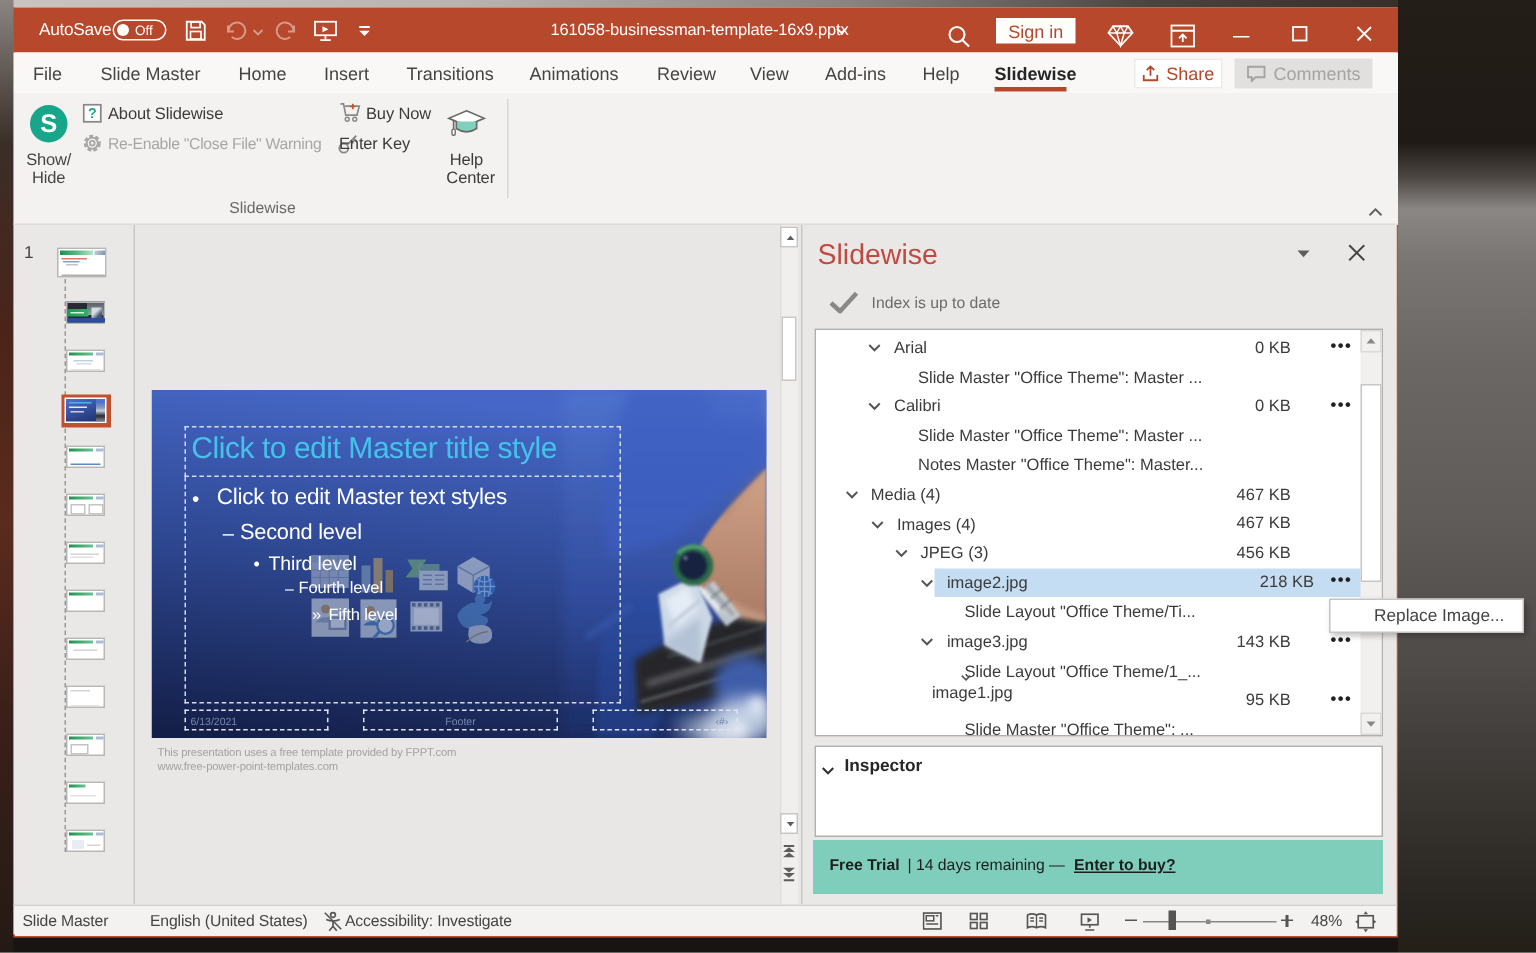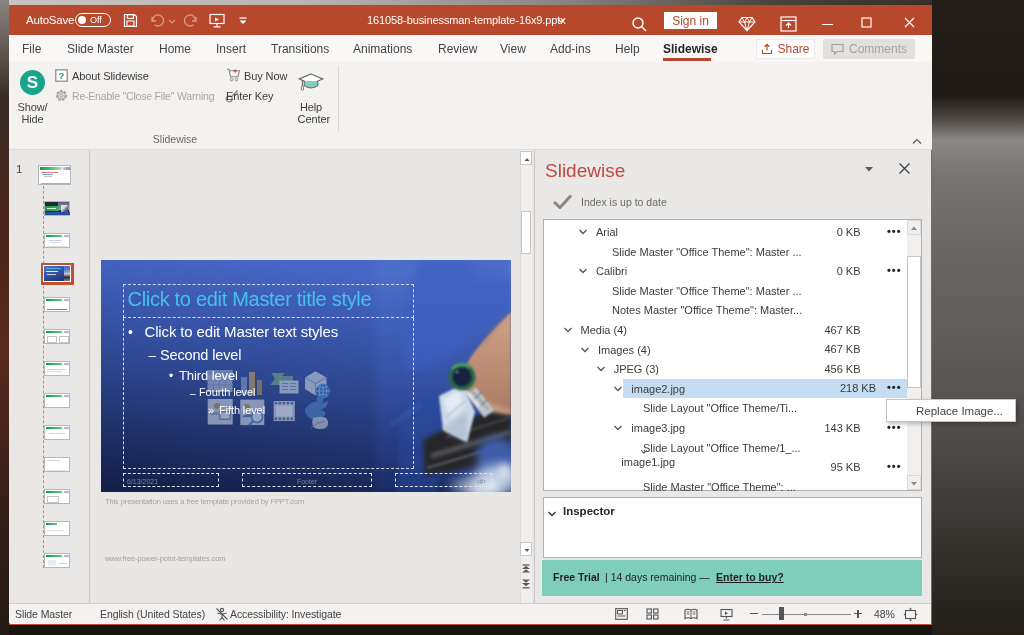--- a/index.html
+++ b/index.html
@@ -295,21 +295,21 @@
       </svg>
   </div>
   <div class="abs" style="left:431px; top:425px; width:10px; height:10px;">
     <svg width="10" height="10" viewBox="0 0 10 10">
         <path d="M1 0.5 L5 3.7 L9 0.5 Z M1 4 L5 7.2 L9 4 Z" fill="#5f5d5b"></path>
         <path d="M1.5 8.8 h7" stroke="#5f5d5b" stroke-width="1.3"></path>
       </svg>
   </div>
 
   <div class="abs" style="left:15px; top:347px; font-size:7.5px; letter-spacing:-0.1px; color:#a3a1a0;">This presentation uses a free template provided by FPPT.com</div>
-  <div class="abs" style="left:15px; top:356px; font-size:7.5px; letter-spacing:-0.1px; color:#a3a1a0;margin-top:48px;">www.free-power-point-templates.com</div>
+  <div class="abs" style="left:15px; top:356px; font-size:7.5px; letter-spacing:-0.1px; color:#a3a1a0;">www.free-power-point-templates.com</div>
 </div>
 
 <div id="slide" class="abs">
   <svg class="abs" style="left:0; top:0;" width="410" height="232" viewBox="0 0 410 232">
     <defs>
       <linearGradient id="slbg" x1="0.35" y1="0" x2="0.15" y2="1">
         <stop offset="0" stop-color="#4667c7"></stop>
         <stop offset="0.45" stop-color="#2f4994"></stop>
         <stop offset="1" stop-color="#141f49"></stop>
       </linearGradient>

